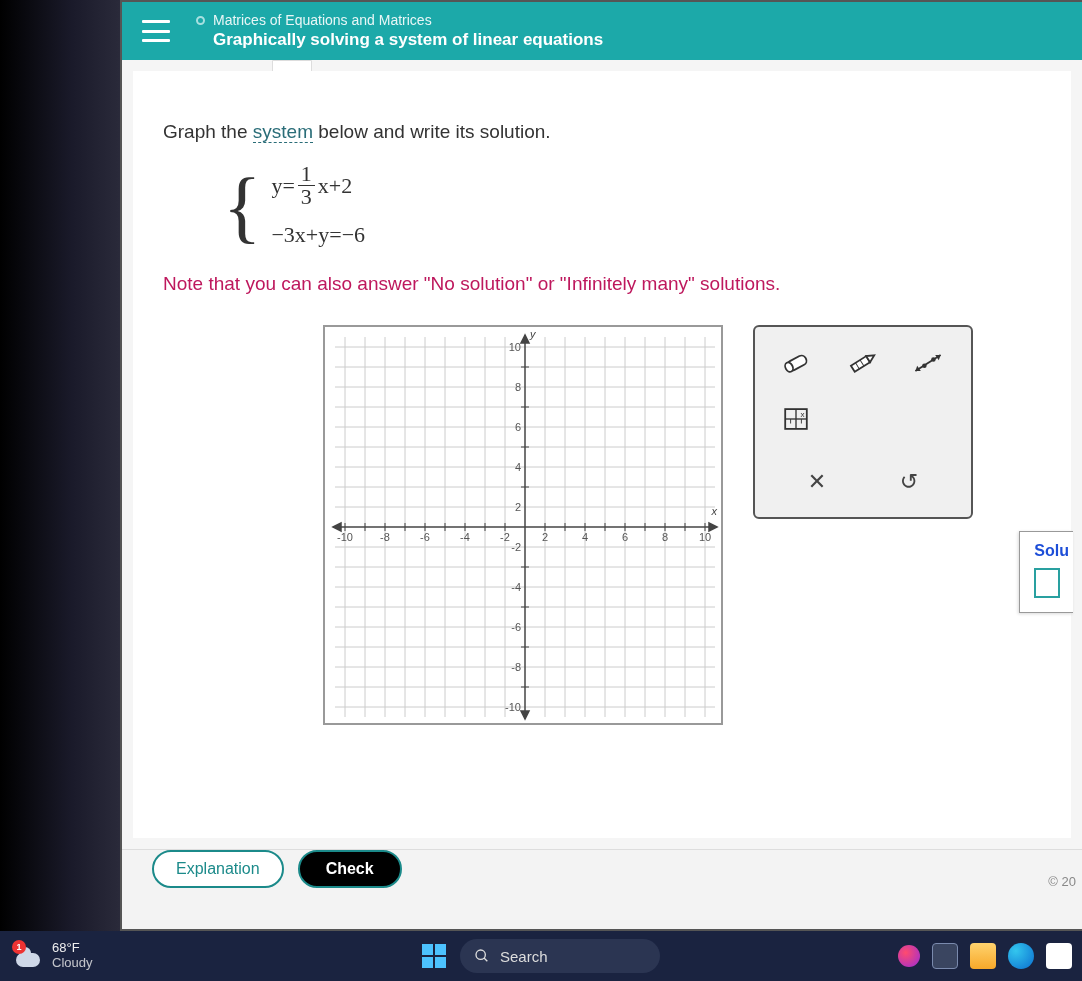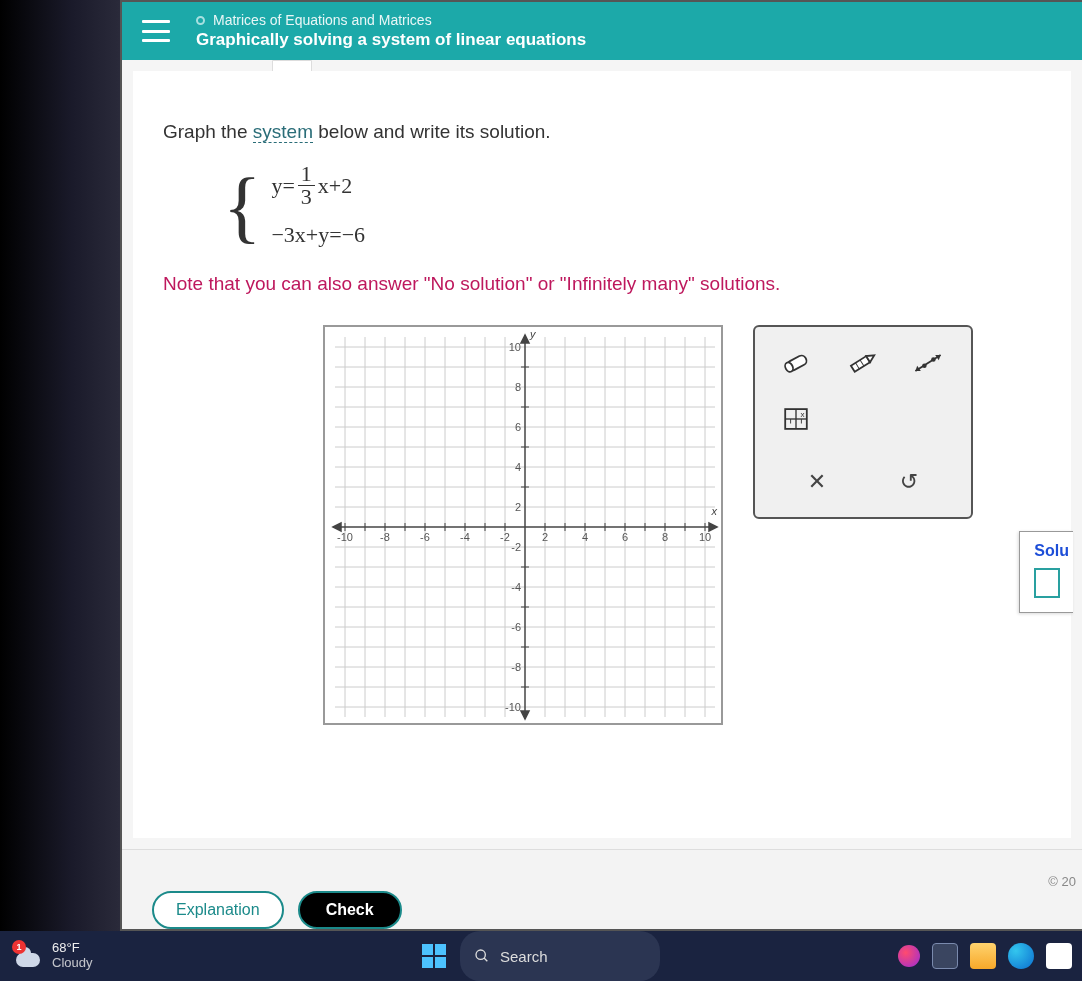--- a/index.html
+++ b/index.html
@@ -31,21 +31,21 @@
     }
     .hamburger {
       width: 28px; height: 22px;
       display: flex; flex-direction: column; justify-content: space-between;
       margin-right: 26px;
       cursor: pointer;
     }
     .hamburger span { height: 3px; background: #fff; border-radius: 1px; }
     .header-text .breadcrumb-line { display: flex; align-items: center; gap: 8px; font-size: 14px; opacity: 0.9; }
     .breadcrumb-dot { width: 9px; height: 9px; border: 2px solid #b7e7e7; border-radius: 50%; }
-    .header-text .title { font-size: 17px; font-weight: bold; margin-top: 2px; }
+    .header-text .title { font-size: 17px; font-weight: bold; margin-top: 2px; margin-left: 17px; }
     .dropdown-toggle {
       position: absolute; left: 150px; top: 58px;
       width: 40px; height: 28px;
       background: #fff; border: 1px solid #ddd;
       display: flex; align-items: center; justify-content: center;
       border-radius: 0 0 4px 4px;
       cursor: pointer;
     }
     .dropdown-toggle svg { width: 18px; height: 18px; stroke: #1b8a8a; }
     .content {
@@ -106,21 +106,21 @@
       border-right: none;
       padding: 10px 4px 14px 14px;
       box-shadow: -1px 1px 3px rgba(0,0,0,0.15);
     }
     .solution-panel .lbl { font-size: 16px; font-weight: bold; color: #1d4ed8; margin-bottom: 8px; }
     .solution-panel .input { width: 26px; height: 30px; border: 2px solid #29a0a0; background: #fff; }
     .footer-bar {
       position: absolute; left: 0; right: 0; bottom: 0; height: 80px;
       background: #f3f3f3;
       border-top: 1px solid #ddd;
-      display: flex; align-items: flex-end; padding: 0 30px;
+      display: flex; align-items: flex-start; padding: 0 30px;
       gap: 14px;
     }
     .btn-outline {
       border: 2px solid #1b8a8a; color: #1b8a8a; background: #fff;
       padding: 8px 22px; border-radius: 22px; font-size: 16px; cursor: pointer;
     }
     .btn-solid {
       border: 2px solid #1b8a8a; color: #fff; background: #000000;
       padding: 8px 26px; border-radius: 22px; font-size: 16px; font-weight: bold; cursor: pointer;
     }
@@ -136,21 +136,21 @@
     .weather-icon { width: 28px; height: 28px; position: relative; }
     .cloud { width: 24px; height: 14px; background: #cfd8e8; border-radius: 10px; position: absolute; bottom: 3px; left: 2px; }
     .cloud:before { content:''; position:absolute; width:12px; height:12px; background:#cfd8e8; border-radius:50%; top:-6px; left:3px; }
     .badge { position:absolute; top:-2px; left:-2px; width:14px; height:14px; background:#e33; border-radius:50%; color:#fff; font-size:9px; display:flex; align-items:center; justify-content:center; font-weight:bold;}
     .weather-text { font-size: 13px; line-height: 1.15; }
     .taskbar-center { position: absolute; left: 50%; transform: translateX(-50%); display: flex; align-items: center; gap: 14px; }
     .win-logo { width: 24px; height: 24px; display: grid; grid-template: 1fr 1fr / 1fr 1fr; gap: 2px; cursor: pointer; }
     .win-logo span:nth-child(1){background:#4cc2ff;} .win-logo span:nth-child(2){background:#4cc2ff;}
     .win-logo span:nth-child(3){background:#4cc2ff;} .win-logo span:nth-child(4){background:#4cc2ff;}
     .search-box {
-      background: #2b3552; border-radius: 20px; height: 50px;
+      background: #2b3552; border-radius: 20px; height: 34px;
       display: flex; align-items: center; padding: 0 18px 0 14px; gap: 10px;
       color: #ddd; font-size: 15px; cursor: text; min-width: 200px;
     }
     .taskbar-right { position: absolute; right: 10px; display: flex; align-items: center; gap: 12px; }
     .tray-ico { width: 26px; height: 26px; border-radius: 4px; cursor: pointer; }
   </style>
 </head>
 <body>
 
 <div class="left-edge"></div>

